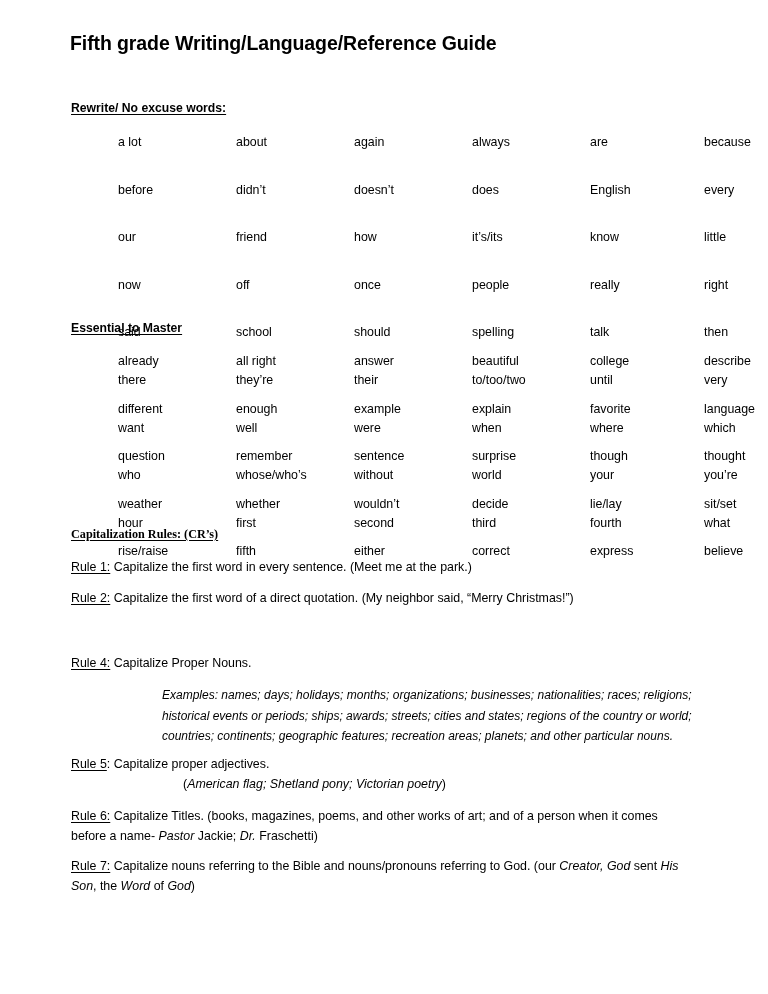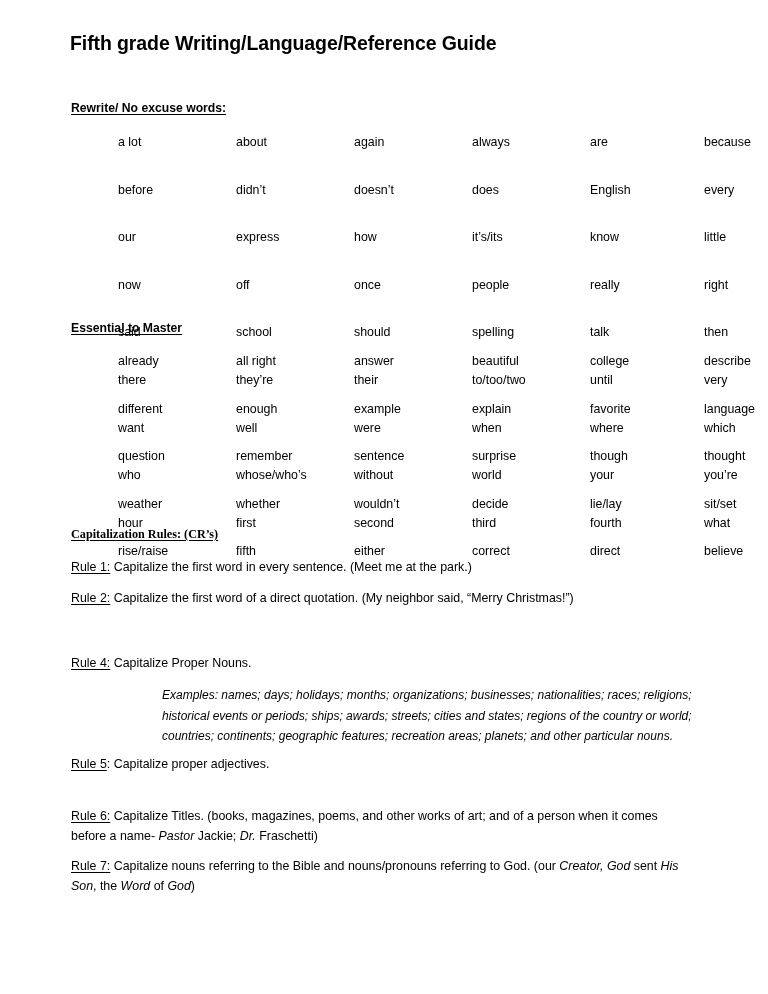--- a/index.html
+++ b/index.html
@@ -135,21 +135,21 @@
     <div class="word-cell">because</div>
 
     <div class="word-cell">before</div>
     <div class="word-cell">didn’t</div>
     <div class="word-cell">doesn’t</div>
     <div class="word-cell">does</div>
     <div class="word-cell">English</div>
     <div class="word-cell">every</div>
 
     <div class="word-cell">our</div>
-    <div class="word-cell">express</div>
+    <div class="word-cell">friend</div>
     <div class="word-cell">how</div>
     <div class="word-cell">it’s/its</div>
     <div class="word-cell">know</div>
     <div class="word-cell">little</div>
 
     <div class="word-cell">now</div>
     <div class="word-cell">off</div>
     <div class="word-cell">once</div>
     <div class="word-cell">people</div>
     <div class="word-cell">really</div>
@@ -219,35 +219,36 @@
     <div class="word-cell">whether</div>
     <div class="word-cell">wouldn’t</div>
     <div class="word-cell">decide</div>
     <div class="word-cell">lie/lay</div>
     <div class="word-cell">sit/set</div>
 
     <div class="word-cell">rise/raise</div>
     <div class="word-cell">fifth</div>
     <div class="word-cell">either</div>
     <div class="word-cell">correct</div>
-    <div class="word-cell">direct</div>
+    <div class="word-cell">express</div>
     <div class="word-cell">believe</div>
   </div>
 
   <div class="section-heading" id="heading-caprules">Capitalization Rules: (CR’s)</div>
 
   <div class="rule" id="rule-1"><span class="rule-label">Rule 1:</span><span class="rule-ital"> Capitalize the first word in every sentence.</span><span> (Meet me at the park.)</span></div>
 
   <div class="rule" id="rule-2"><span class="rule-label">Rule 2:</span><span class="rule-ital"> Capitalize the first word of a direct quotation.</span><span>  (My neighbor said, “Merry Christmas!”)</span></div>
 
 
   <div class="rule" id="rule-4"><span class="rule-label">Rule 4:</span><span class="rule-ital"> Capitalize Proper Nouns.</span></div>
 
   <div id="rule-4-examples">Examples:  names; days; holidays; months; organizations; businesses; nationalities; races; religions; historical events or periods; ships; awards; streets; cities and states; regions of the country or world; countries; continents; geographic features; recreation areas; planets;  and other particular nouns.</div>
 
   <div class="rule" id="rule-5"><span class="rule-label">Rule 5</span><span class="rule-ital">: Capitalize proper adjectives</span><span>.</span></div>
 
+  <div id="rule-5-example"><span>(</span><span class="ital">American flag; Shetland pony; Victorian poetry</span><span>)</span></div>
 
   <div class="rule" id="rule-6"><span class="rule-label">Rule 6:</span><span class="rule-ital"> Capitalize Titles.</span><span> (books, magazines, poems, and other works of art; and of a person when it comes before a name- </span><span class="ital">Pastor</span><span> Jackie; </span><span class="ital">Dr.</span><span> Fraschetti)</span></div>
 
   <div class="rule" id="rule-7"><span class="rule-label">Rule 7:</span><span> Capitalize nouns referring to the Bible and nouns/pronouns referring to God.  (our </span><span class="ital">Creator, God</span><span> sent </span><span class="ital">His Son</span><span>, the </span><span class="ital">Word</span><span> of </span><span class="ital">God</span><span>)</span></div>
 
 </div>
 
 </body></html>

